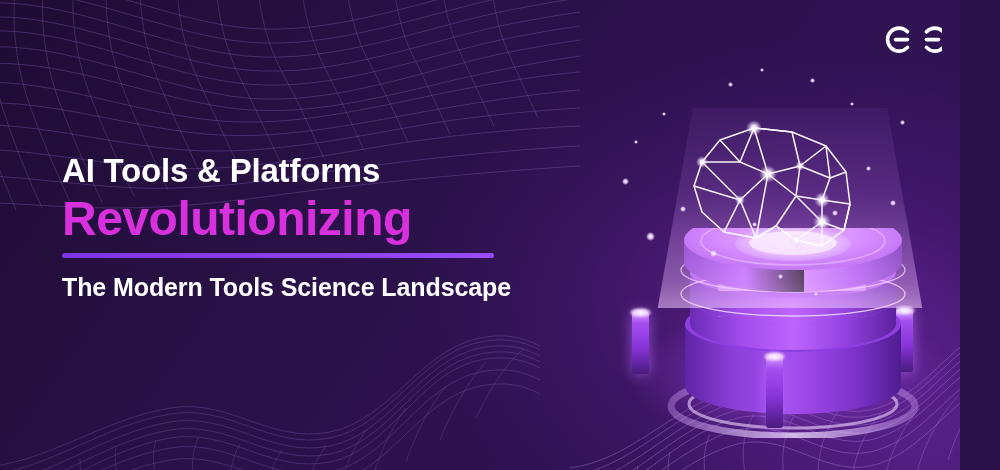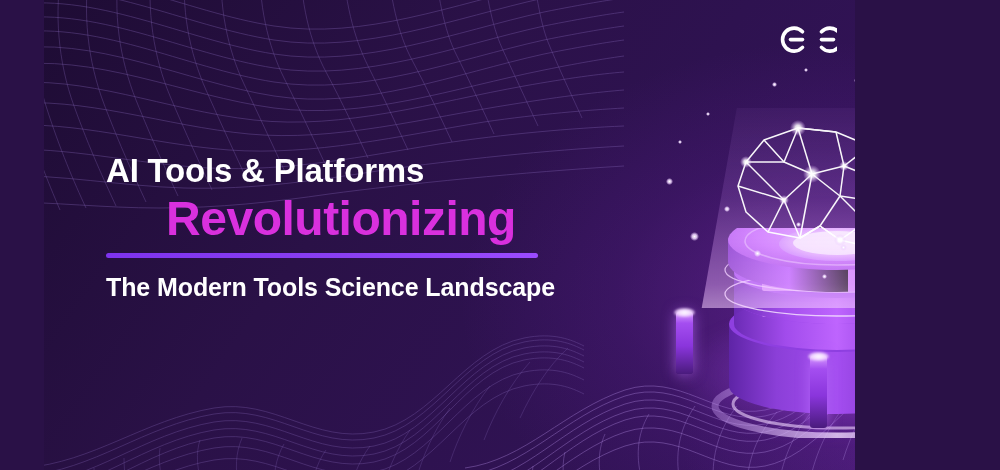--- a/index.html
+++ b/index.html
@@ -6,27 +6,26 @@
 
   html, body {
     width:1000px; height:470px;
     overflow:hidden;
     background:#2a1147;
     font-family:"Liberation Sans", sans-serif;
   }
 
   #banner {
     position:relative;
-    width:811px; height:470px;
+    width:960px; height:470px;
     overflow:hidden;
     background:
       radial-gradient(ellipse 520px 360px at 790px 300px, rgba(150,50,210,0.40) 0%, rgba(110,35,170,0.18) 42%, rgba(42,17,71,0) 72%),
       radial-gradient(ellipse 420px 300px at 930px 430px, rgba(140,55,200,0.34) 0%, rgba(42,17,71,0) 70%),
       linear-gradient(125deg, #1e0c34 0%, #2a1147 38%, #2e1250 62%, #35145c 100%);
-    margin-left: 44px;
   }
 
   
   .mesh {
     position:absolute;
     pointer-events:none;
   }
   .mesh svg { display:block; }
 
   #mesh-top-left { left:-40px; top:-30px; }
@@ -55,21 +54,20 @@
     white-space:nowrap;
   }
   #headline-2 {
     font-size:48px;
     font-weight:bold;
     color:#d930de;
     letter-spacing:-0.5px;
     line-height:58px;
     margin-top:-2px;
     white-space:nowrap;
-    text-align:center;
   }
   #divider {
     width:432px; height:5px;
     background:linear-gradient(90deg,#7e33ee 0%,#8a3ff2 55%,#9b4bff 100%);
     border-radius:3px;
     margin-top:5px;
     margin-bottom:13px;
   }
   #subheadline {
     font-size:25px;

